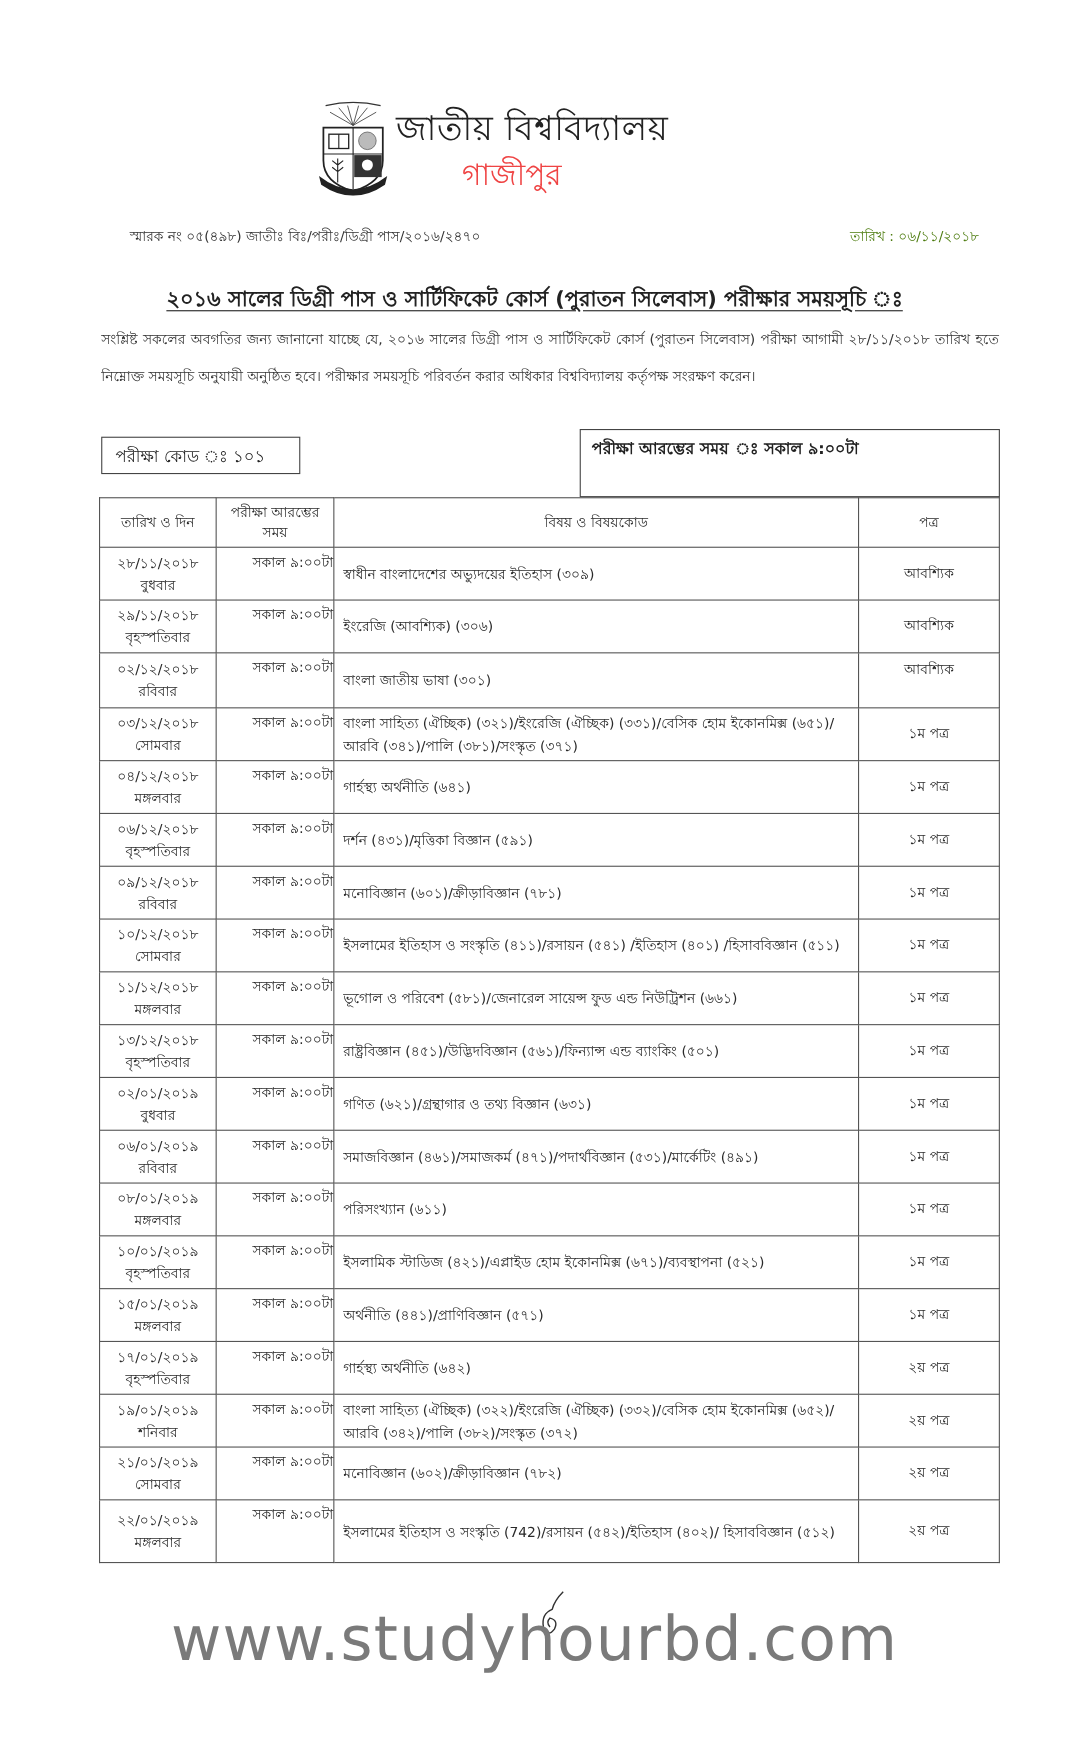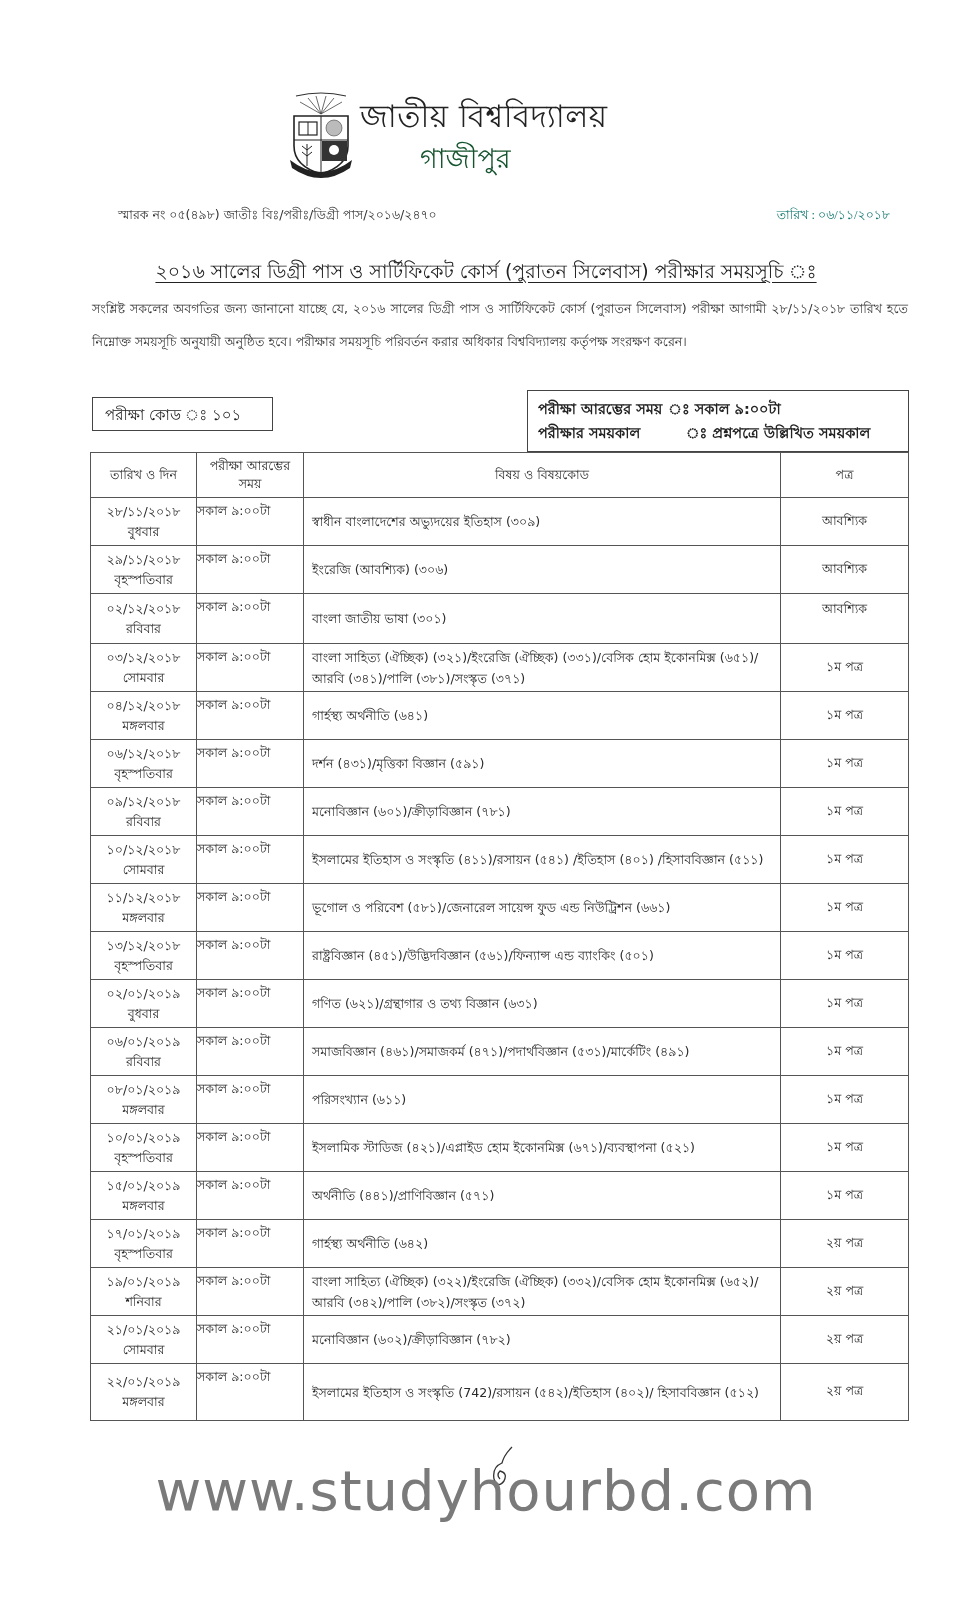--- a/index.html
+++ b/index.html
@@ -3,27 +3,27 @@
 <meta charset="utf-8">
 <style>
   html, body { margin: 0; padding: 0; background: #ffffff; }
   body { width: 972px; height: 1600px; position: relative; overflow: hidden;
          font-family: "DejaVu Sans", "Liberation Sans", sans-serif; color: #2a2a2a; }
   .page { position: absolute; left: 0; top: 0; width: 972px; height: 1600px; }
 
   .logo { position: absolute; left: 288px; top: 92px; width: 66px; height: 86px; }
   .uni-name { position: absolute; left: 360px; top: 92px; font-size: 31px; color: #222;
               letter-spacing: 0.5px; }
-  .uni-city { position: absolute; left: 420px; top: 138px; font-size: 27px; color: #14532d; }
+  .uni-city { position: absolute; left: 420px; top: 138px; font-size: 27px; color: #ef4444; }
 
   .memo { position: absolute; left: 118px; top: 206px; font-size: 12.5px; color: #333; }
-  .date { position: absolute; right: 82px; top: 206px; font-size: 12.5px; color: #0f766e; font-family: Liberation Serif, serif; }
+  .date { position: absolute; right: 82px; top: 206px; font-size: 12.5px; color: #4d7c0f; }
 
   .title { position: absolute; left: 0; width: 972px; top: 257px; text-align: center;
-           font-size: 19px; font-weight: normal; color: #222; }
+           font-size: 19px; font-weight: bold; color: #222; }
   .title span { text-decoration: underline; text-underline-offset: 4px; }
 
   .notice { position: absolute; left: 92px; top: 292px; width: 816px; font-size: 12.6px;
             line-height: 33px; text-align: justify; color: #333; }
 
   .code-box { position: absolute; left: 92px; top: 397px; width: 181px; height: 34px;
               border: 1.5px solid #444; font-size: 15px; line-height: 34px; padding-left: 12px;
               box-sizing: border-box; color: #222; }
   .time-box { position: absolute; left: 527px; top: 390px; width: 382px; height: 62px;
               border: 1.5px solid #444; box-sizing: border-box; padding: 6px 10px;
@@ -31,21 +31,21 @@
   .time-box .row { display: flex; }
   .time-box .lbl { width: 148px; }
 
   table.sched { position: absolute; left: 90px; top: 452px; width: 818px;
                 border-collapse: collapse; table-layout: fixed; }
   table.sched td, table.sched th { border: 1px solid #555; font-weight: normal;
                 color: #2a2a2a; font-size: 12.6px; padding: 0; }
   table.sched th { height: 44px; text-align: center; line-height: 18px; }
   table.sched td { height: 43px; vertical-align: middle; }
   .c-date { width: 106px; text-align: center; line-height: 20px; }
-  .c-time { width: 107px; text-align: left; vertical-align: top !important; padding-top: 4px !important; }
+  .c-time { width: 107px; text-align: right; vertical-align: top !important; padding-top: 4px !important; }
   .c-subj { width: 477px; padding-left: 8px !important; line-height: 21px; }
   .c-paper { width: 126px; text-align: center; }
   .c-paper.top { vertical-align: top !important; padding-top: 6px !important; }
   tr.tall td { height: 52px; }
 
   .signature { position: absolute; left: 482px; top: 1445px; width: 44px; height: 46px; }
   .watermark { position: absolute; left: 0; width: 972px; top: 1458px; text-align: center;
                font-family: "DejaVu Sans", sans-serif; font-size: 56px; color: #7a7a7a;
                letter-spacing: 1px; }
 </style>
@@ -86,24 +86,20 @@
 
   <div class="notice">সংশ্লিষ্ট সকলের অবগতির জন্য জানানো যাচ্ছে যে, ২০১৬ সালের ডিগ্রী পাস ও সার্টিফিকেট কোর্স (পুরাতন সিলেবাস) পরীক্ষা আগামী ২৮/১১/২০১৮ তারিখ হতে নিম্নোক্ত সময়সূচি অনুযায়ী অনুষ্ঠিত হবে। পরীক্ষার সময়সূচি পরিবর্তন করার অধিকার বিশ্ববিদ্যালয় কর্তৃপক্ষ সংরক্ষণ করেন।</div>
 
   <div class="code-box">পরীক্ষা কোড ঃ ১০১</div>
 
   <div class="time-box">
     <div class="row">
       <span style="margin-right:6px">পরীক্ষা আরম্ভের সময়</span>
       <span>ঃ সকাল ৯:০০টা</span>
     </div>
-    <div class="row">
-      <span class="lbl">পরীক্ষার সময়কাল</span>
-      <span>ঃ প্রশ্নপত্রে উল্লিখিত সময়কাল</span>
-    </div>
   </div>
 
   <table class="sched">
     <colgroup>
       <col style="width:106px">
         <col style="width:107px">
         <col style="width:477px">
         <col style="width:128px">
     </colgroup>
     <thead>

